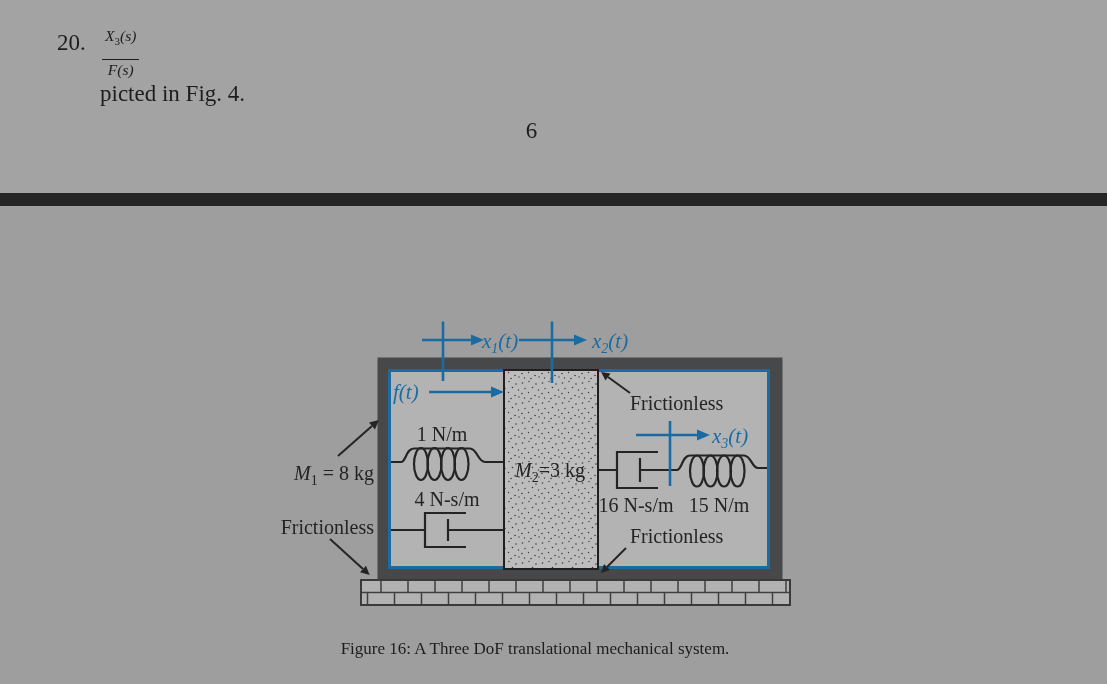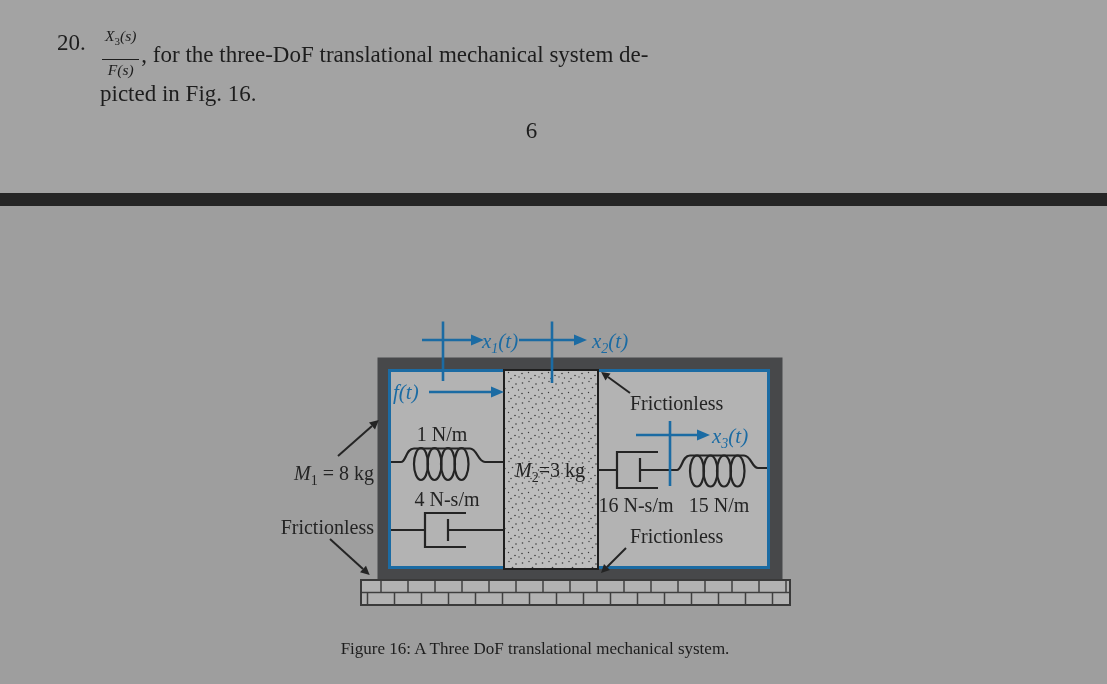--- a/index.html
+++ b/index.html
@@ -32,22 +32,22 @@
 <body>
 
 <div class="page">
   <div class="topsec"></div>
   <div class="bar"></div>
   <div class="botsec"></div>
 
   <div class="problem topsec-text" style="background:transparent;">
     <span class="num">20.</span>
     <span class="ptext">
-      <span class="frac"><span class="fnum"><span class="it">X</span><sub class="s3">3</sub><span>(s)</span></span><span class="fden">F(s)</span></span><span>, for the three-DoF translational mechanical system de-</span>
-      <span class="line2">picted in Fig. 16.</span>
+      <span class="frac"><span class="fnum"><span class="it">X</span><sub class="s3">3</sub><span>(s)</span></span><span class="fden">F(s)</span></span>
+      <span class="line2">picted in Fig. 4.</span>
     </span>
   </div>
 
   <div class="pageno">6</div>
 
   <svg style="position:absolute;left:270px;top:312px;" width="540" height="300" viewBox="270 312 540 300">
     <defs>
       <pattern id="stip" width="20" height="20" patternUnits="userSpaceOnUse">
         <rect width="20" height="20" fill="#bdbdbd"></rect>
         <circle cx="2.5" cy="3" r="0.8" fill="#3a3a3a"></circle>

